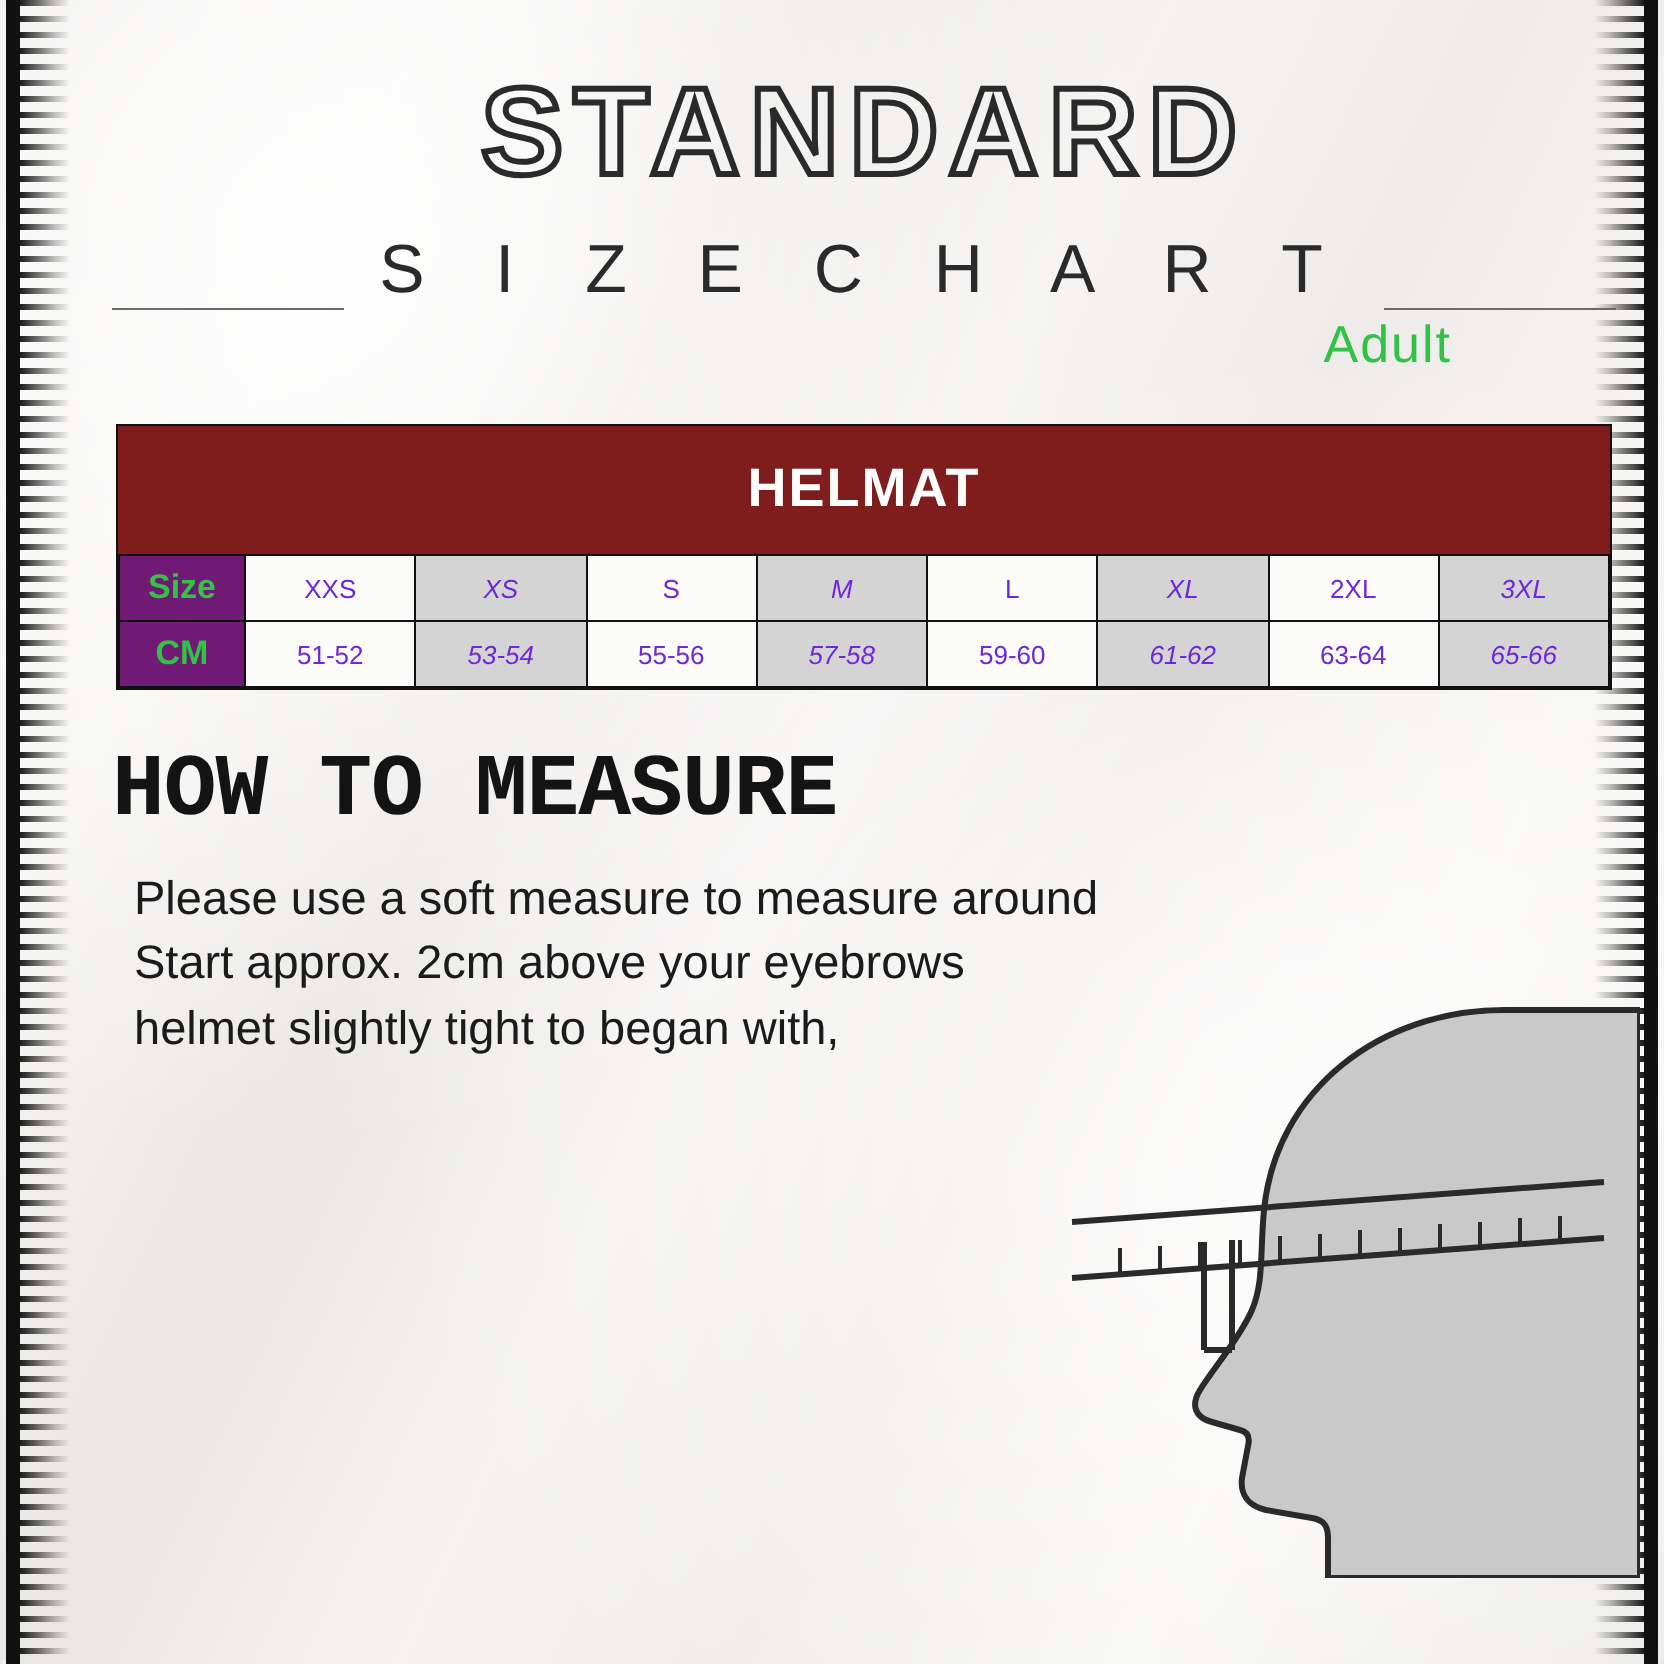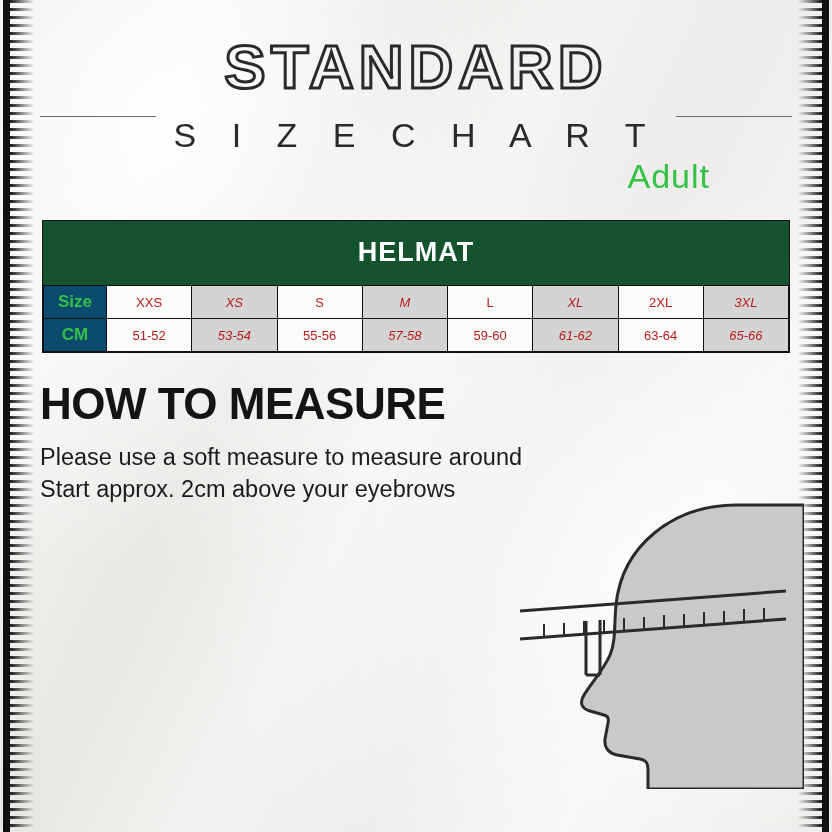--- a/index.html
+++ b/index.html
@@ -77,42 +77,42 @@
   #edge-right .bar { right: 3px; }
   #edge-right .ticks {
     right: 9px;
     -webkit-mask-image: linear-gradient(to left, #000 0%, rgba(0,0,0,0.25) 70%, rgba(0,0,0,0) 100%);
     mask-image: linear-gradient(to left, #000 0%, rgba(0,0,0,0.25) 70%, rgba(0,0,0,0) 100%);
   }
 
   
   #content {
     position: absolute;
-    left: 36px;
+    left: 52px;
     top: 0;
     width: 760px;
     height: 807px;
   }
 
   
   .headline {
     text-align: center;
     margin-top: 36px;
     font-size: 62px;
     font-weight: 700;
     letter-spacing: 5px;
     line-height: 1;
     color: transparent;
     -webkit-text-stroke: 3px #2a2a2a;
     font-family: "Liberation Sans", sans-serif;
   }
 
   .sub-row {
     display: flex;
-    align-items: flex-start;
+    align-items: flex-end;
     margin-top: 18px;
     padding: 0 4px;
   }
   .rule {
     flex: 1 1 auto;
     height: 1px;
     background: #6b6b6b;
   }
   .subhead {
     flex: 0 0 auto;
@@ -120,73 +120,74 @@
     font-size: 34px;
     font-weight: 400;
     letter-spacing: 13px;
     color: #2a2a2a;
     white-space: nowrap;
   }
   .adult {
     text-align: right;
     padding-right: 86px;
     margin-top: 2px;
-    font-size: 34px;
+    font-size: 26px;
     color: #32c246;
     letter-spacing: 1px;
   }
 
   
   .table-wrap {
     margin: 24px 6px 0 6px;
     border: 1px solid #111;
     background: #fff;
   }
   .table-title {
-    background: #14532d;
+    background: #7f1d1d;
     color: #fff;
     text-align: center;
     font-size: 27px;
     font-weight: 700;
     letter-spacing: 1px;
     padding: 16px 0 17px;
   }
   table.sizes {
     width: 100%;
     border-collapse: collapse;
     table-layout: fixed;
   }
   table.sizes td {
     border: 1px solid #111;
     text-align: center;
     height: 30px;
     font-size: 13px;
-    color: #b91c1c;
+    color: #6d28d9;
   }
   table.sizes tr td:first-child {
     width: 60px;
     font-size: 17px;
     font-weight: 700;
     color: #32c246;
     text-align: center;
   }
   table.sizes td.shade { background: #d4d4d4; font-style: italic; }
   table.sizes td.plain { background: #fbfbfa; }
-  table.sizes tr td:first-child { background: #0c4a6e; margin-left: 42px; }
+  table.sizes tr td:first-child { background: #701a75; margin-left: 42px; }
 
   
   .how-title {
     margin: 26px 0 0 4px;
     font-size: 44px;
     font-weight: 700;
     letter-spacing: -0.5px;
     color: #141414;
+    font-family: Liberation Mono, monospace;
   }
   .how-body {
-    margin: 12px 0 0 4px;
+    margin: 12px 0 0 15px;
     font-size: 23.5px;
     line-height: 1.38;
     color: #1b1b1b;
     max-width: 600px;
   }
   .how-body div { white-space: nowrap; }
 
   
   #head-illustration {
     position: absolute;
@@ -248,20 +249,21 @@
             <td class="shade">65-66</td>
           </tr>
         </tbody>
       </table>
     </div>
 
     <div class="how-title">HOW TO MEASURE</div>
     <div class="how-body">
       <div>Please use a soft measure to measure around</div>
       <div>Start approx. 2cm above your eyebrows</div>
+      <div>helmet slightly tight to began with,</div>
     </div>
 
     <svg id="head-illustration" viewBox="0 0 300 290">
 
       <path d="M232 6
                C170 6 118 46 112 106
                C110 126 112 142 106 156
                C100 170 86 186 80 196
                C75 204 78 210 86 212
                L100 216

